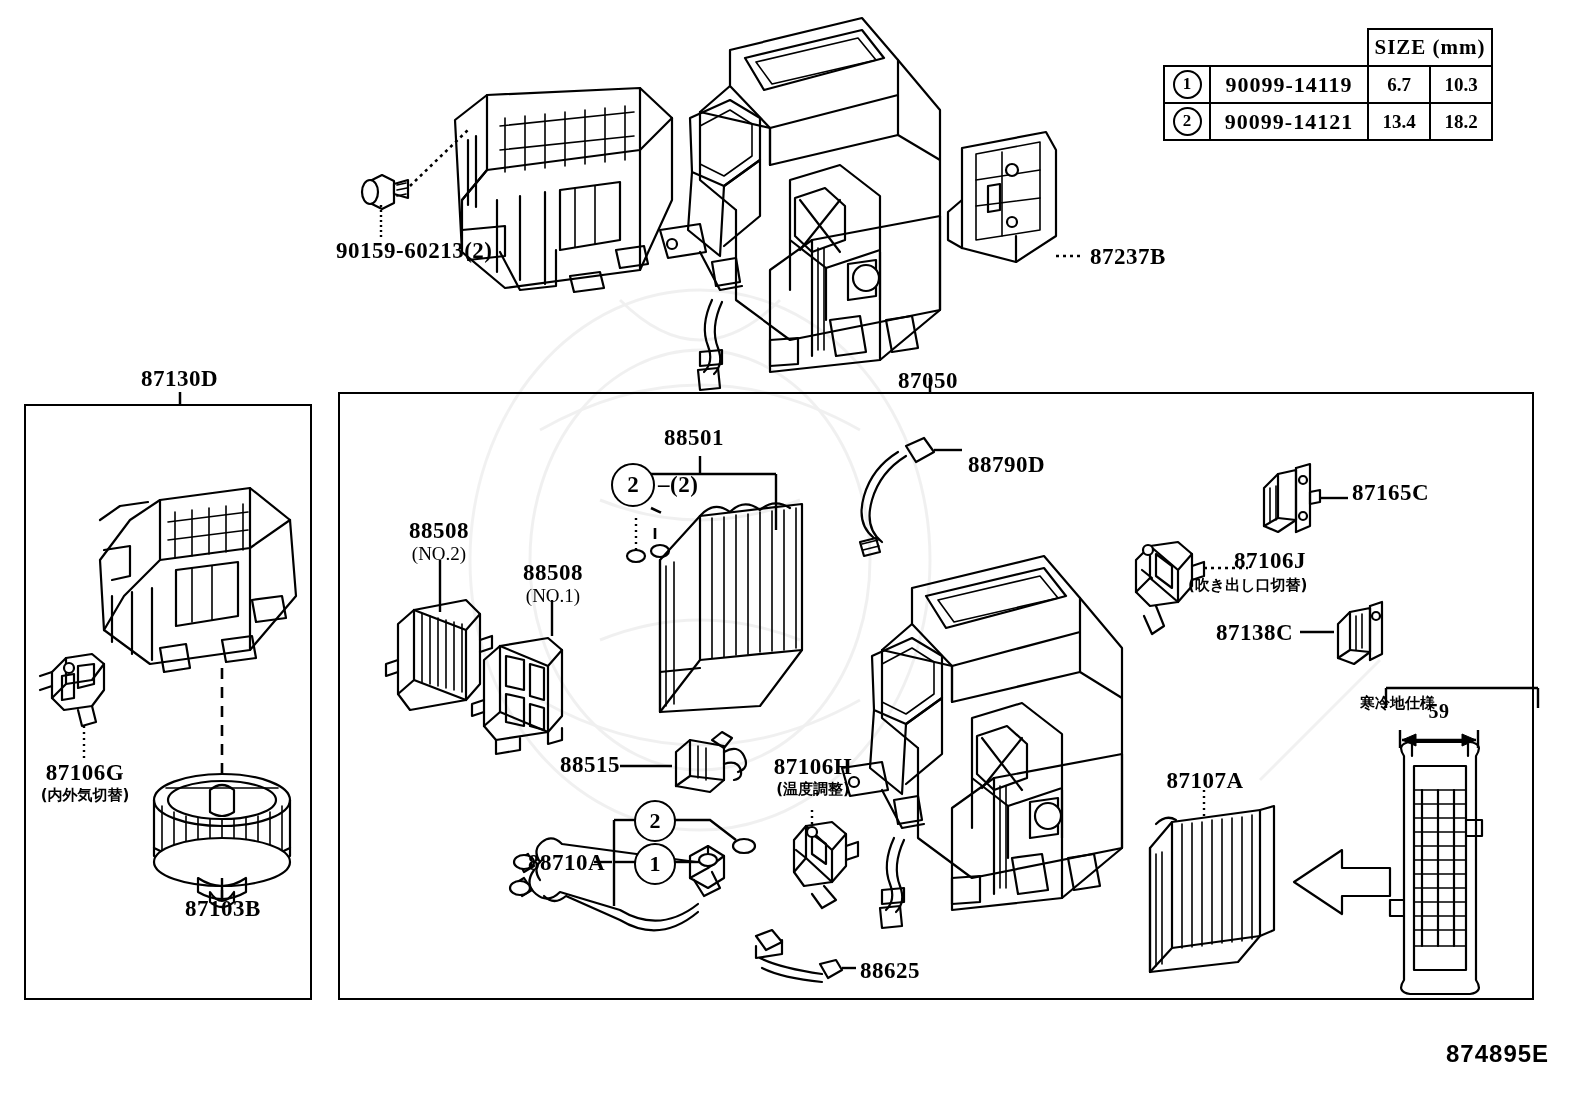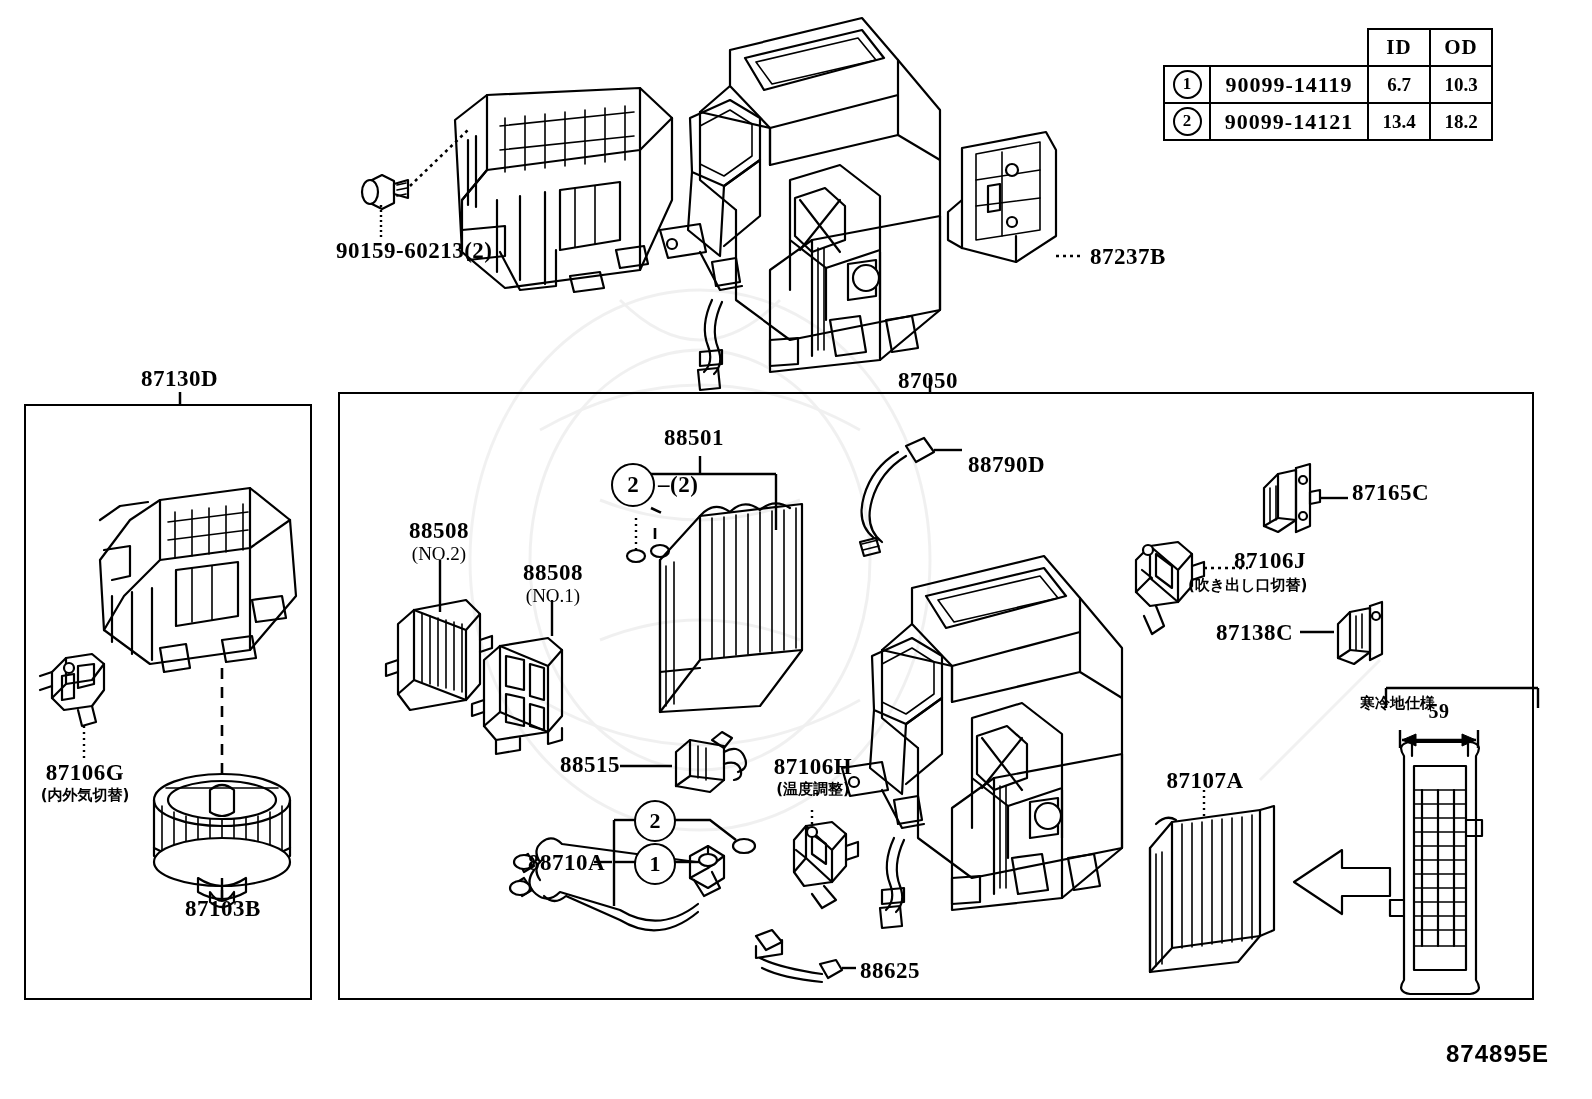--- a/index.html
+++ b/index.html
@@ -427,25 +427,24 @@
   <div class="panel" style="left:24px;top:404px;width:288px;height:596px;"></div>
   <div class="panel" style="left:338px;top:392px;width:1196px;height:608px;"></div>
 
   <svg class="art" viewBox="0 0 1592 1099">
     <path d="M180 392 L180 404" stroke="#000" stroke-width="2.5" fill="none"></path>
     <path d="M930 378 L930 392" stroke="#000" stroke-width="2.5" fill="none"></path>
   </svg>
 
   <table id="size-table">
     <tbody>
-    <tr>
+        <tr>
       <td class="t-blank"></td>
       <td class="t-blank"></td>
-      <td class="t-val t-hdr">ID</td>
-      <td class="t-val t-hdr">OD</td>
+      <td class="t-hdr" colspan="2">SIZE (mm)</td>
     </tr>
     <tr>
       <td class="t-num"><span class="circnum">1</span></td>
       <td class="t-part">90099-14119</td>
       <td class="t-val">6.7</td>
       <td class="t-val">10.3</td>
     </tr>
     <tr>
       <td class="t-num"><span class="circnum">2</span></td>
       <td class="t-part">90099-14121</td>

